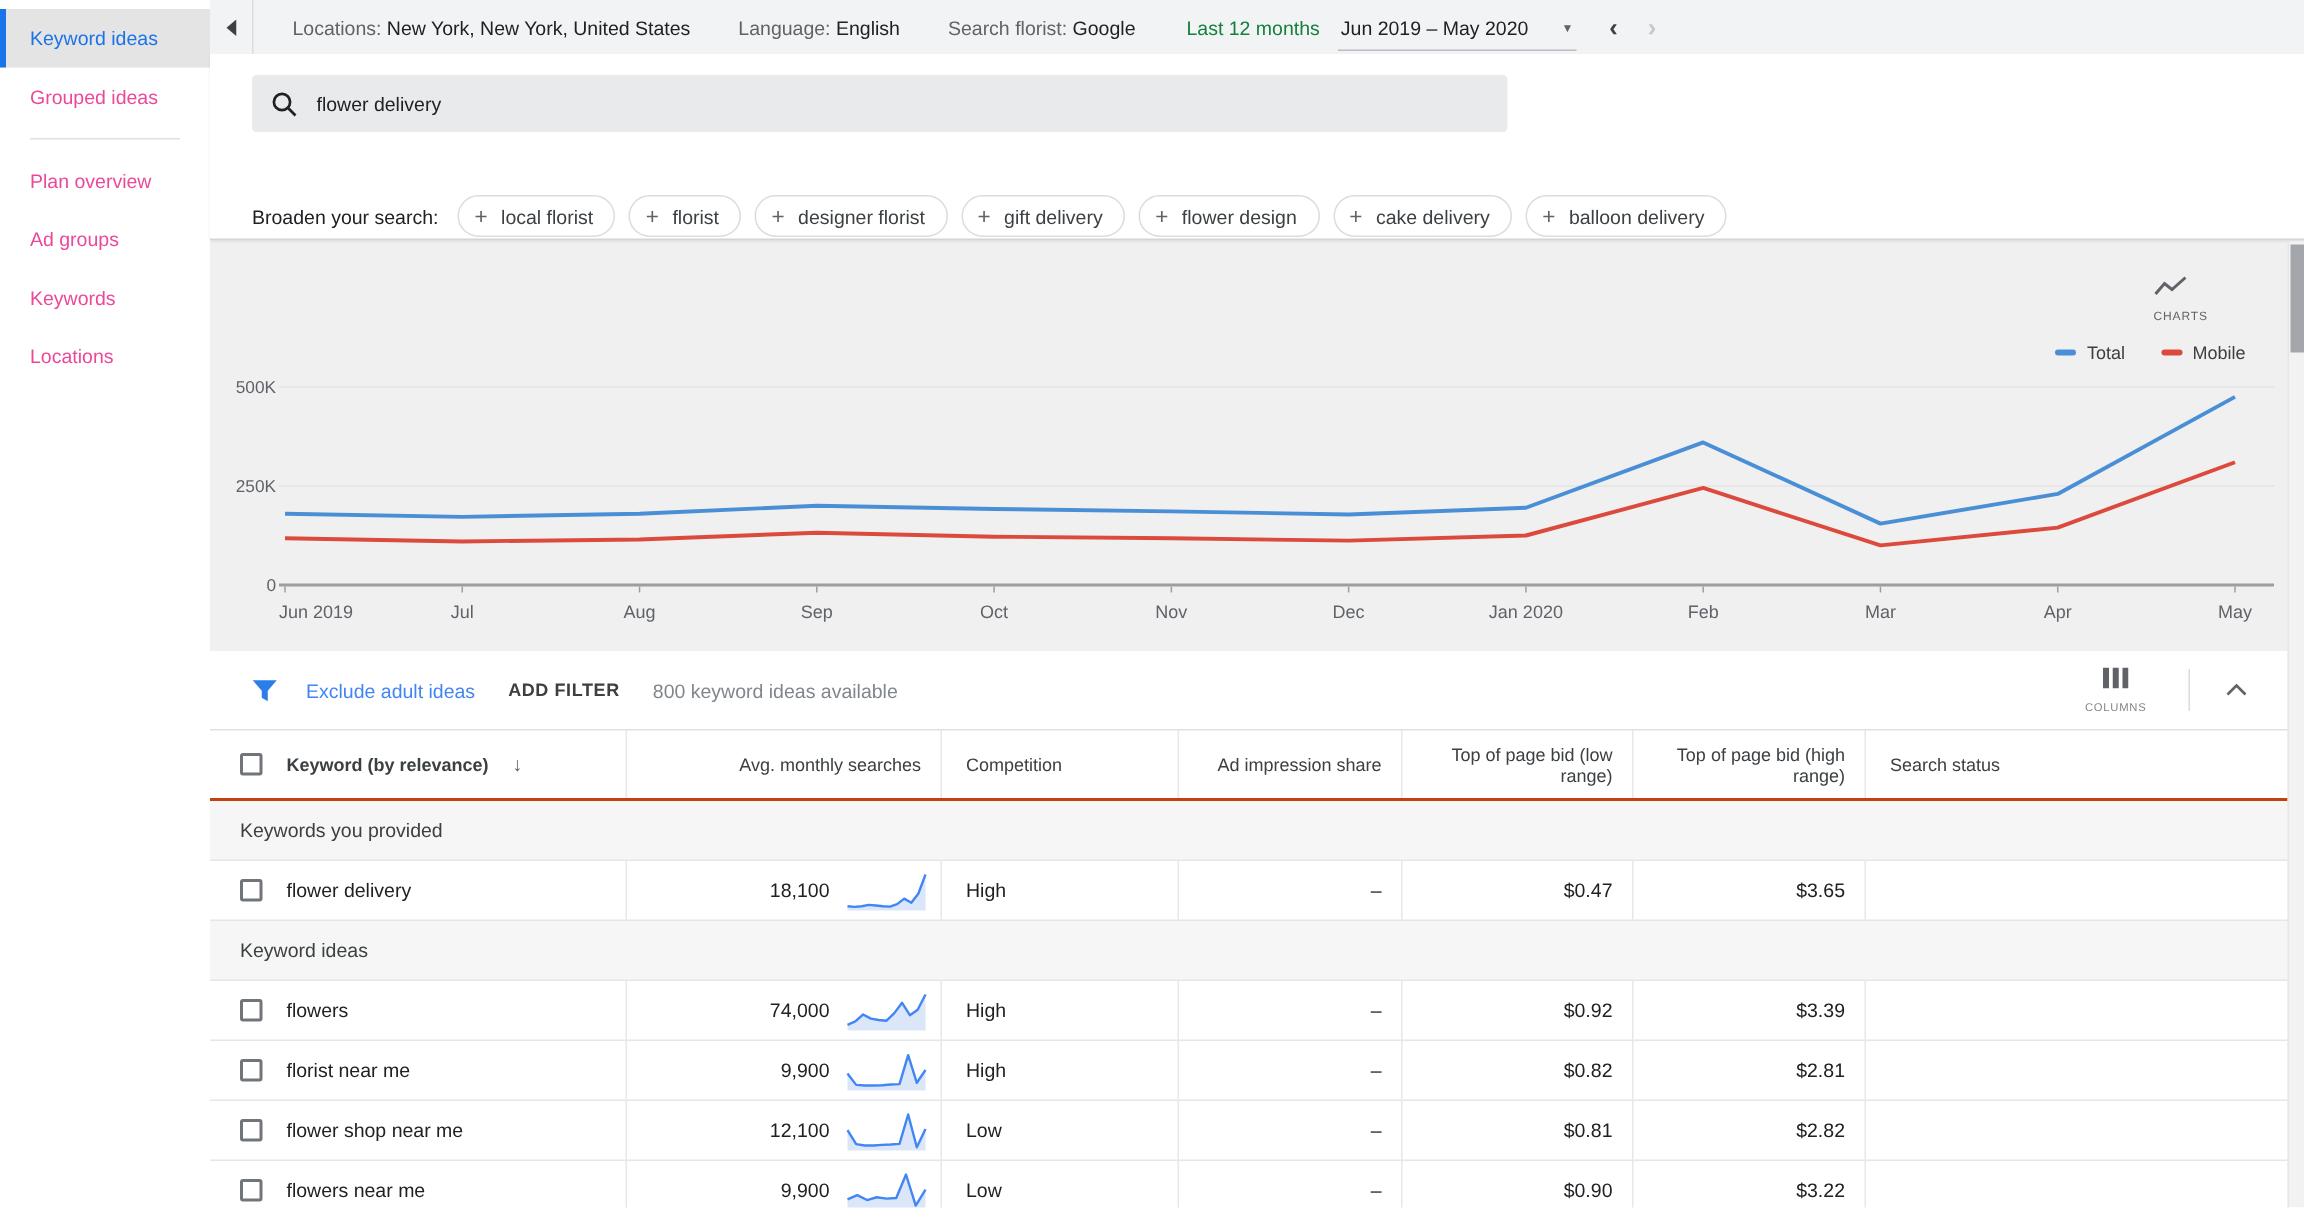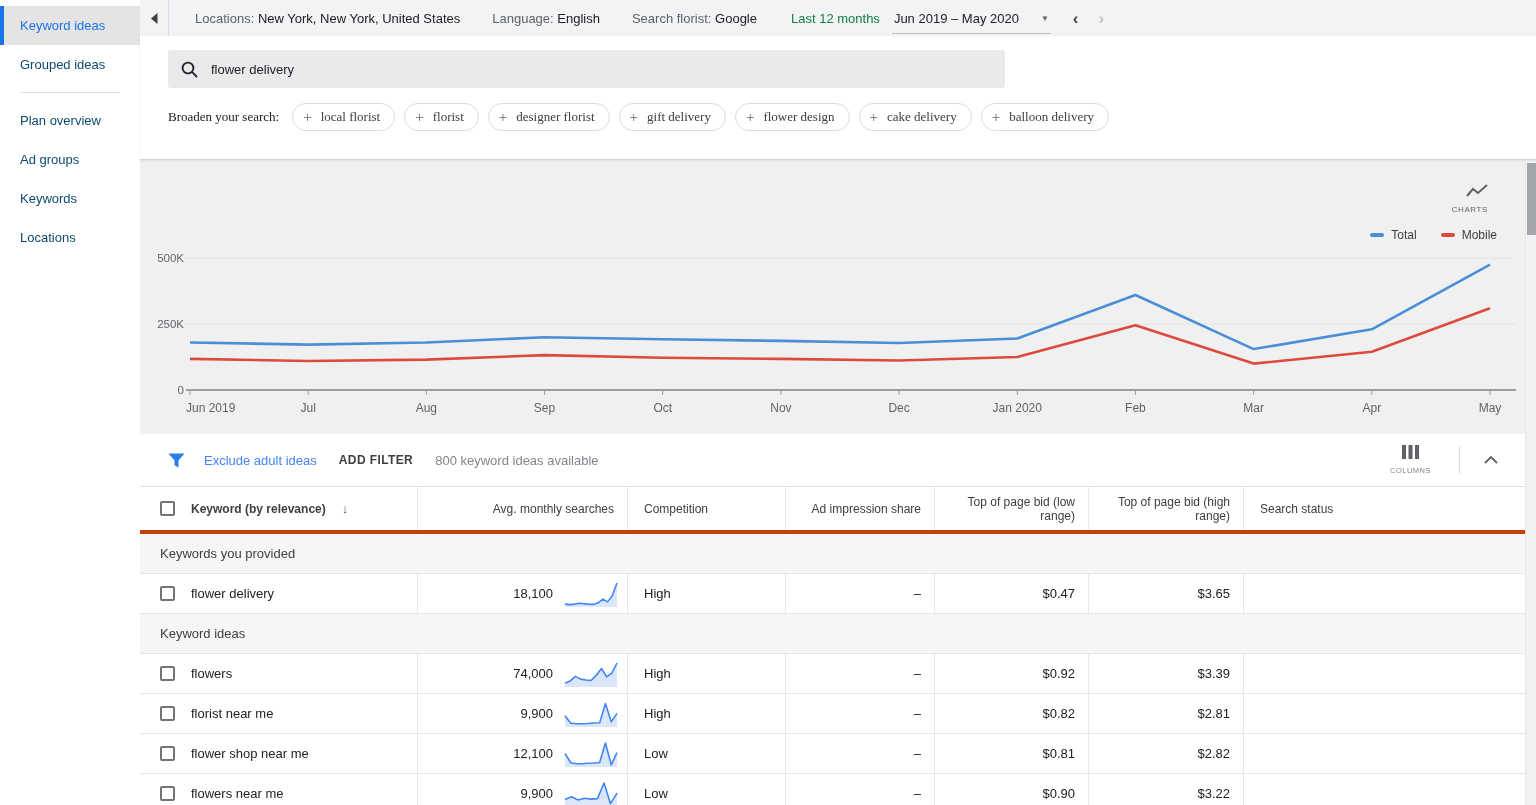--- a/index.html
+++ b/index.html
@@ -3,21 +3,21 @@
 <meta charset="utf-8">
 <style>
   * { margin:0; padding:0; box-sizing:border-box; }
   html,body { width:1536px; height:805px; overflow:hidden; background:#fff;
     font-family:"Liberation Sans", sans-serif; color:#3c4043; }
   .app { display:flex; width:1536px; height:805px; }
 
   
   .sidebar { width:140px; flex:0 0 140px; background:#fff; padding-top:6px; }
   .side-item { position:relative; height:39px; line-height:39px; padding-left:20px;
-    font-size:13px; color:#0c4a6e; cursor:pointer; white-space:nowrap; }
+    font-size:13px; color:#ec4899; cursor:pointer; white-space:nowrap; }
   .side-item.selected { background:#e4e4e4; color:#1a73e8; }
   .side-item.selected::before { content:""; position:absolute; left:0; top:0; bottom:0;
     width:4px; background:#1a73e8; }
   .side-divider { height:1px; background:#e0e0e0; margin:8px 20px 8px 20px; }
 
   
   .main { flex:1; display:flex; flex-direction:column; position:relative; }
 
   
   .topbar { height:36px; background:#f1f3f4; display:flex; align-items:center;
@@ -36,30 +36,30 @@
   .chev.prev { color:#3c4043; }
   .chev.next { color:#c4c7cc; }
 
   
   .search-panel { background:#fff; padding:14px 0 0 28px; height:124px; flex:0 0 124px;
     border-bottom:1px solid #d5d5d5; box-shadow:0 1px 2px rgba(0,0,0,.08); position:relative; z-index:2; }
   .search-box { width:837px; height:38px; background:#e9eaeb; border-radius:3px;
     display:flex; align-items:center; padding-left:13px; }
   .search-box input { border:none; outline:none; background:transparent; font-size:13px;
     color:#202124; margin-left:13px; width:700px; font-family:"Liberation Sans", sans-serif; }
-  .chips-row { display:flex; align-items:center; margin-top:15px; font-size:13px;font-family:Liberation Serif, serif; }
+  .chips-row { display:flex; align-items:center; margin-top:42px; font-size:13px; }
   .chips-label { color:#202124; margin-right:13px; }
   .chip { display:inline-flex; align-items:center; height:28px; padding:0 14px 0 10px;
     border:1px solid #dadce0; border-radius:15px; margin-right:9px; background:#fff;
     color:#3c4043; cursor:pointer; white-space:nowrap; }
   .chip .plus { color:#5f6368; font-size:15px; margin-right:9px; line-height:1; }
 
   
   .chart-panel { position:relative; height:274px; flex:0 0 274px; background:#f0f0f1; }
-  .charts-btn { position:absolute; top:24px; right:48px; text-align:right; cursor:pointer; }
+  .charts-btn { position:absolute; top:24px; right:64px; text-align:left; cursor:pointer; }
   .charts-btn .lbl { font-size:8px; letter-spacing:.6px; color:#5f6368; margin-top:3px; }
   .chart-legend { position:absolute; top:68px; right:39px; display:flex; align-items:center;
     gap:24px; font-size:12px; color:#3c4043; }
   .leg-item { display:flex; align-items:center; gap:7px; }
   .leg-swatch { width:14px; height:4px; border-radius:2px; }
 
   
   .filter-bar { height:53px; flex:0 0 53px; background:#fff; display:flex; align-items:center;
     border-bottom:1px solid #e0e0e0; position:relative; }
   .funnel { margin-left:28px; cursor:pointer; display:flex; }
@@ -72,21 +72,21 @@
   .columns-btn .lbl { font-size:7.5px; letter-spacing:.5px; color:#80868b; margin-top:3px; }
   .fb-divider { width:1px; height:28px; background:#dadce0; margin:0 10px; }
   .collapse-btn { padding:0 14px; cursor:pointer; display:flex; }
 
   
   .ktable { background:#fff; }
   .trow { display:grid; grid-template-columns:278px 210px 158px 149px 154px 155px 1fr; }
   .cell { border-right:1px solid #e8e8e8; display:flex; align-items:center;
     font-size:13px; color:#202124; overflow:hidden; }
   .cell:last-child { border-right:none; }
-  .thead { height:47px; border-bottom:4px solid #c2410c; }
+  .thead { height:47px; border-bottom:2px solid #c2410c; }
   .thead .cell { font-size:12px; color:#3c4043; }
   .h-keyword { padding-left:20px; gap:16px; font-weight:bold; color:#202124; }
   .sort-arrow { color:#5f6368; font-weight:normal; font-size:13px; }
   .right { justify-content:flex-end; text-align:right; padding-right:13px; }
   .left { padding-left:16px; }
   .section-row { height:40px; line-height:40px; background:#f6f6f6; padding-left:20px;
     font-size:13px; color:#3c4043; border-bottom:1px solid #e6e6e6; }
   .data-row { height:40px; border-bottom:1px solid #e6e6e6; cursor:pointer; }
   .kcell { padding-left:20px; gap:16px; }
   .checkbox { width:15px; height:15px; border:2px solid #70757a; border-radius:2px;

